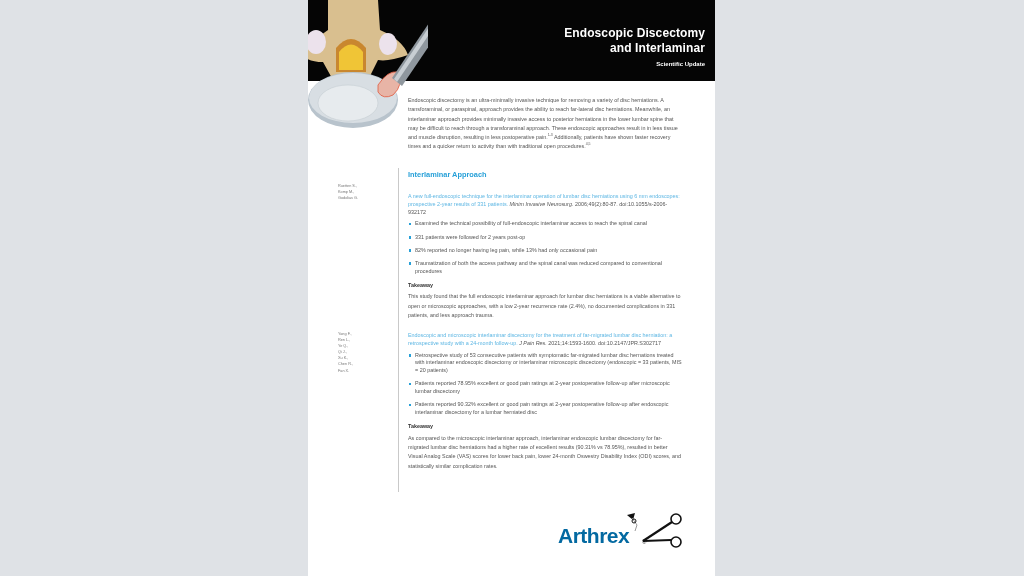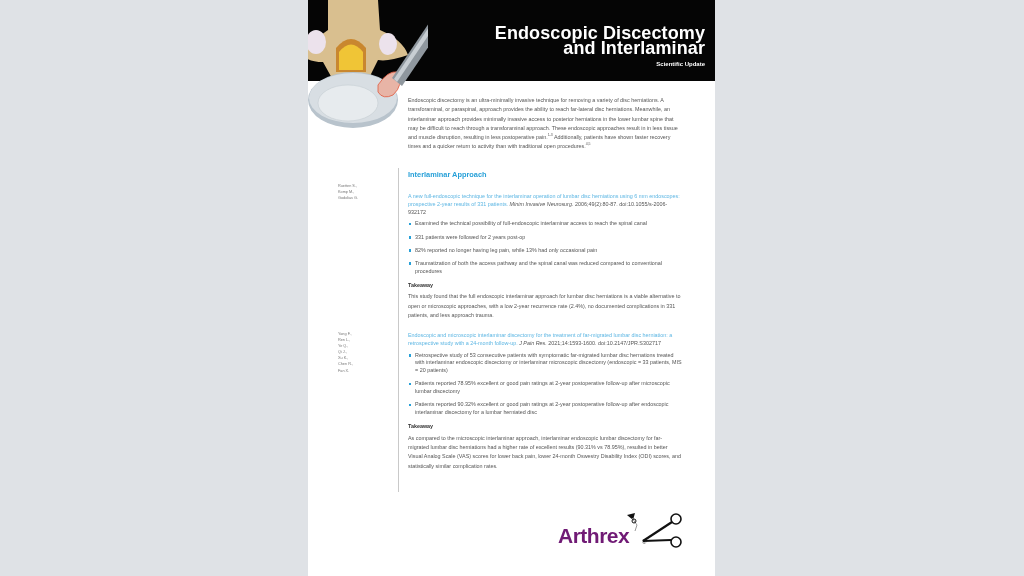--- a/index.html
+++ b/index.html
@@ -23,21 +23,21 @@
   }
   .hero-img {
     position: absolute; left: 0; top: 0;
     width: 120px; height: 135px;
   }
   .title {
     position: absolute; right: 10px; top: 26px;
     text-align: right;
     color: #ffffff;
     font-weight: bold;
-    font-size: 18px;
+    font-size: 12px;
     line-height: 15px;
     letter-spacing: 0.1px;
   }
   .subtitle {
     position: absolute; right: 10px; top: 61px;
     color: #ffffff; font-weight: bold; font-size: 6px;
   }
   .intro {
     position: absolute; left: 100px; top: 96px; width: 275px;
     font-size: 5.4px; line-height: 9.3px; color: #555;
@@ -67,21 +67,21 @@
     width: 2.6px; height: 2.6px; background: #27a0d8;
   }
   .takeaway-h { font-weight: bold; color: #333; margin-top: 6px; margin-bottom: 3px; font-size: 5.4px; }
   .takeaway-p { line-height: 9.3px; }
   .logo {
     position: absolute; left: 250px; top: 511px;
     width: 125px; height: 40px;
   }
   .logo-text {
     position: absolute; left: 0; top: 13px;
-    font-size: 21px; font-weight: bold; color: #701a75; letter-spacing: -0.5px;
+    font-size: 21px; font-weight: bold; color: #0369a1; letter-spacing: -0.5px;
   }
 </style>
 </head>
 <body>
 
 <div class="page">
   <div class="header-band"></div>
 
   <svg class="hero-img" viewBox="0 0 120 135">
 

